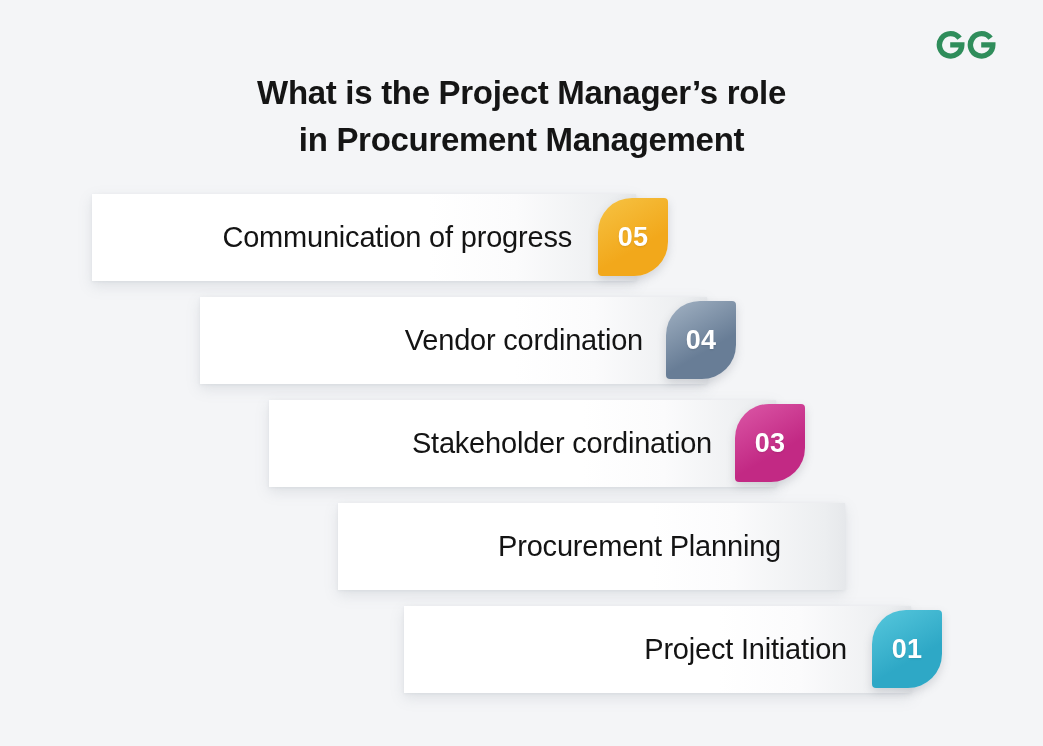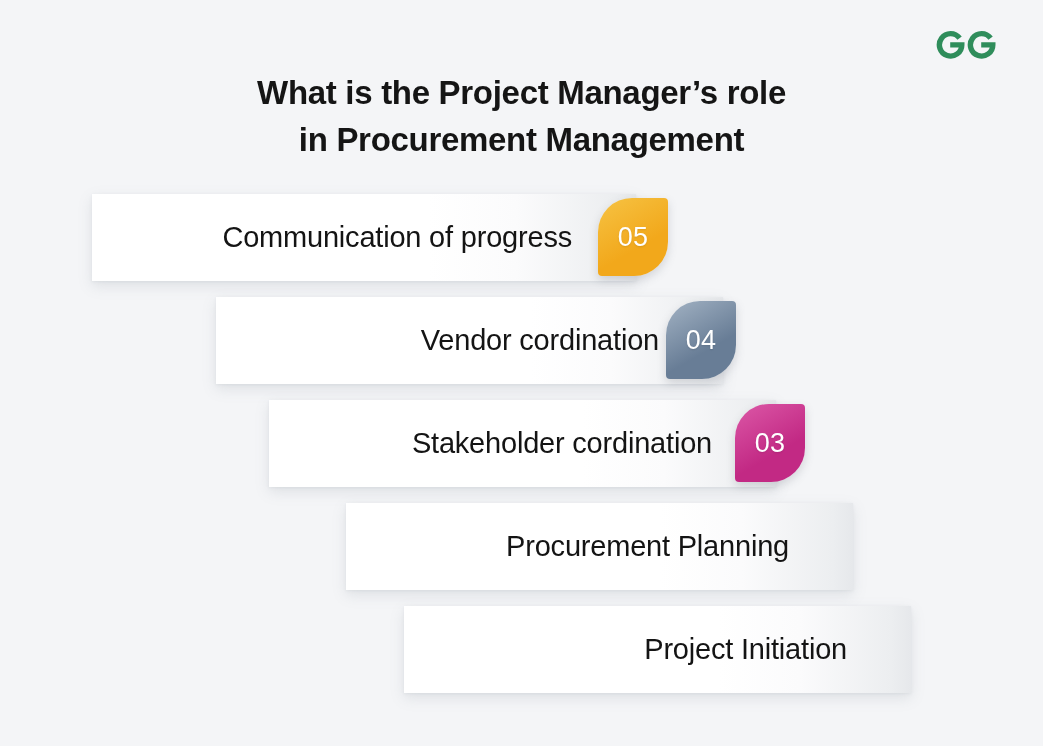--- a/index.html
+++ b/index.html
@@ -92,21 +92,21 @@
     border-radius: 34px 4px 34px 4px;
     box-shadow: 0 4px 10px rgba(90,96,110,0.22);
     display: flex;
     align-items: center;
     justify-content: center;
     box-sizing: border-box;
   }
   .badge-num {
     color: #ffffff;
     font-family: "Liberation Sans", sans-serif;
-    font-weight: normal;
+    font-weight: bold;
     font-size: 27px;
     letter-spacing: 0.3px;
     line-height: 1;
     text-shadow: 0 1px 2px rgba(0,0,0,0.10);
   }
 </style>
 </head>
 <body>
 
 <svg id="brand-logo" viewBox="0 0 66 36" xmlns="http://www.w3.org/2000/svg">
@@ -124,38 +124,41 @@
 <div id="rows">
     <div class="row">
       <div class="bar" style="left: 92px; width: 544px;">
         <div class="bar-label">Communication of progress</div>
       </div>
       <div class="badge" style="left: 598px; top: 12px; background: linear-gradient(150deg, rgb(246, 195, 68) 0%, rgb(242, 168, 27) 62%, rgb(242, 168, 27) 100%);">
         <span class="badge-num">05</span>
       </div>
     </div>
     <div class="row">
-      <div class="bar" style="left: 200px; width: 507px; margin-left: 16px;">
+      <div class="bar" style="left: 200px; width: 507px;">
         <div class="bar-label">Vendor cordination</div>
       </div>
       <div class="badge" style="left: 666px; top: 12px; background: linear-gradient(150deg, rgb(163, 179, 196) 0%, rgb(104, 125, 150) 62%, rgb(104, 125, 150) 100%);">
         <span class="badge-num">04</span>
       </div>
     </div>
     <div class="row">
       <div class="bar" style="left: 269px; width: 507px; padding-left: 37px;">
         <div class="bar-label">Stakeholder cordination</div>
       </div>
       <div class="badge" style="left: 735px; top: 12px; background: linear-gradient(150deg, rgb(220, 88, 167) 0%, rgb(194, 41, 132) 62%, rgb(194, 41, 132) 100%);">
         <span class="badge-num">03</span>
       </div>
     </div>
     <div class="row">
-      <div class="bar" style="left: 346px; width: 507px; padding-left: 26px;">
+      <div class="bar" style="left: 338px; width: 507px; padding-left: 26px;">
         <div class="bar-label">Procurement Planning</div>
       </div>
     </div>
     <div class="row">
       <div class="bar" style="left: 404px; width: 507px;">
         <div class="bar-label">Project Initiation</div>
       </div>
+      <div class="badge" style="left: 872px; top: 12px; background: linear-gradient(150deg, rgb(87, 200, 221) 0%, rgb(46, 168, 198) 62%, rgb(46, 168, 198) 100%);">
+        <span class="badge-num">01</span>
+      </div>
     </div>
   </div>
 
 </body></html>

